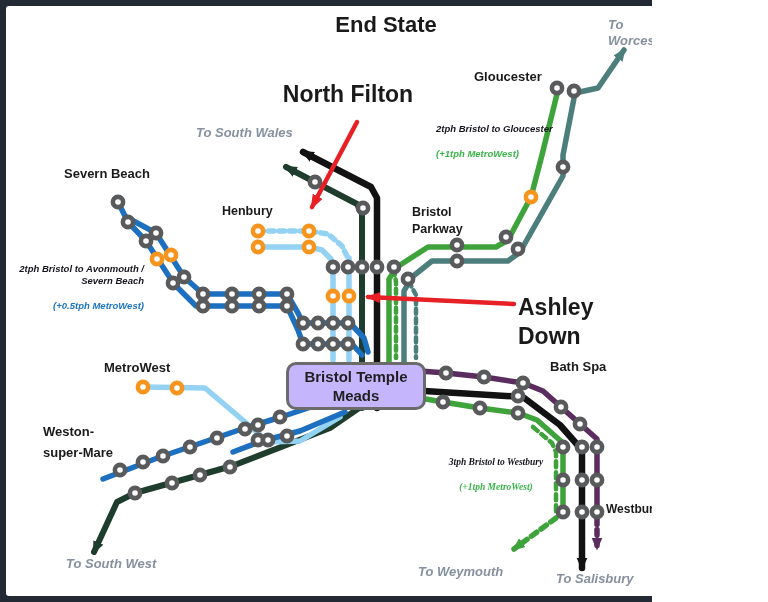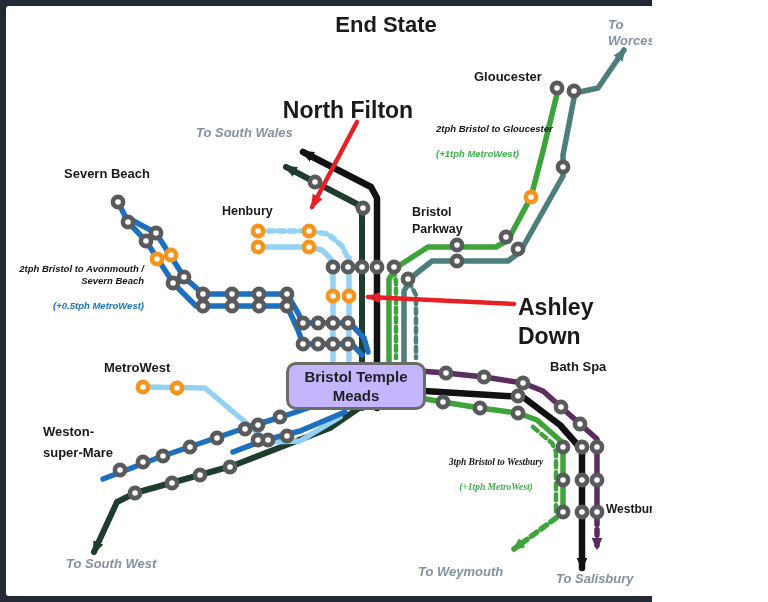--- a/index.html
+++ b/index.html
@@ -12,21 +12,21 @@
   svg{position:absolute;left:0;top:0;}
   .lbl{position:absolute;color:#1a1a1a;white-space:pre-line;line-height:1.25;}
   .big{font-size:23px;font-weight:bold;}
   .title{font-size:22px;font-weight:bold;text-align:center;}
   .stn{font-weight:bold;font-size:13px;}
   .to-label{font-style:italic;font-weight:bold;color:#8691A0;font-size:13px;}
   .freq{font-style:italic;font-weight:bold;font-size:9.5px;line-height:1.32;color:#15151F;}
   .freq .extra-green{color:#3AB54A;}
   .freq .extra-blue{color:#1B75BC;}
   #title{left:300px;top:11px;width:172px;}
-  #north-filton{left:258px;top:96px;width:180px;text-align:center;}
+  #north-filton{left:258px;top:80px;width:180px;text-align:center;}
   #ashley-down{left:518px;top:293px;}
   #to-worcester{left:608px;top:17px;}
   #to-south-wales{left:196px;top:125px;}
   #to-south-west{left:66px;top:556px;}
   #to-weymouth{left:418px;top:564px;}
   #to-salisbury{left:556px;top:571px;}
   #gloucester{left:474px;top:69px;}
   #severn-beach{left:64px;top:166px;}
   #henbury{left:222px;top:204px;font-size:12.5px;}
   #bristol-parkway{left:412px;top:204px;font-size:12.5px;line-height:1.35;}

